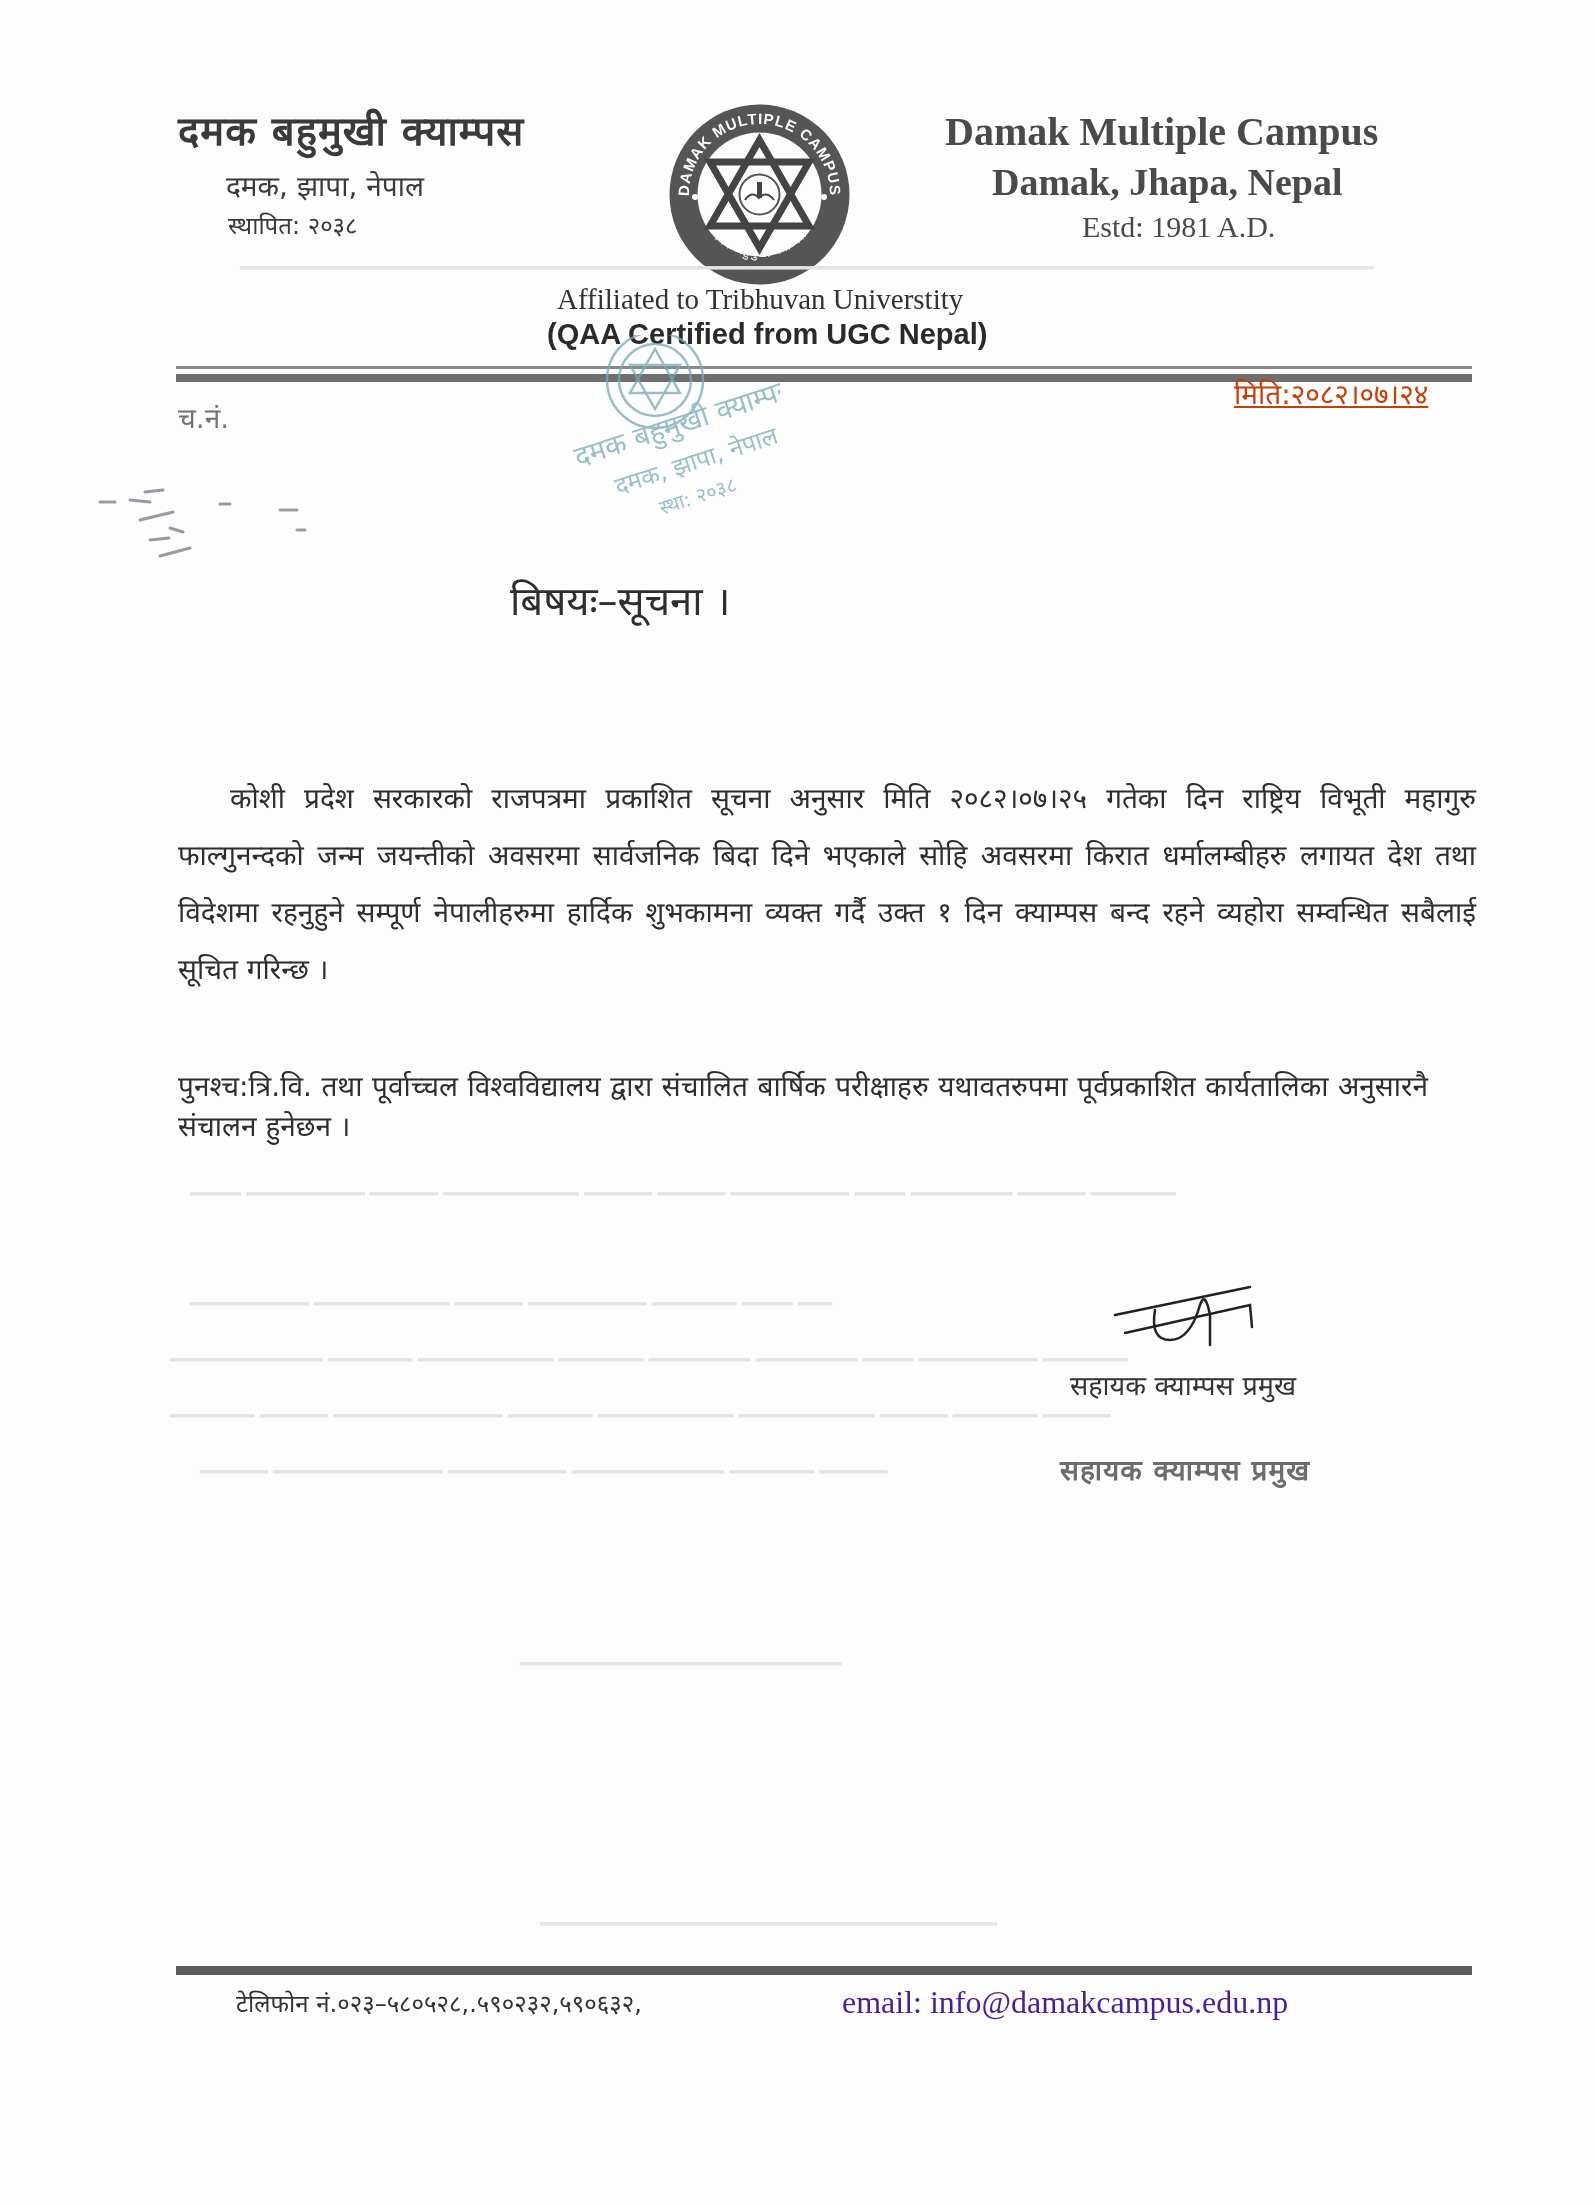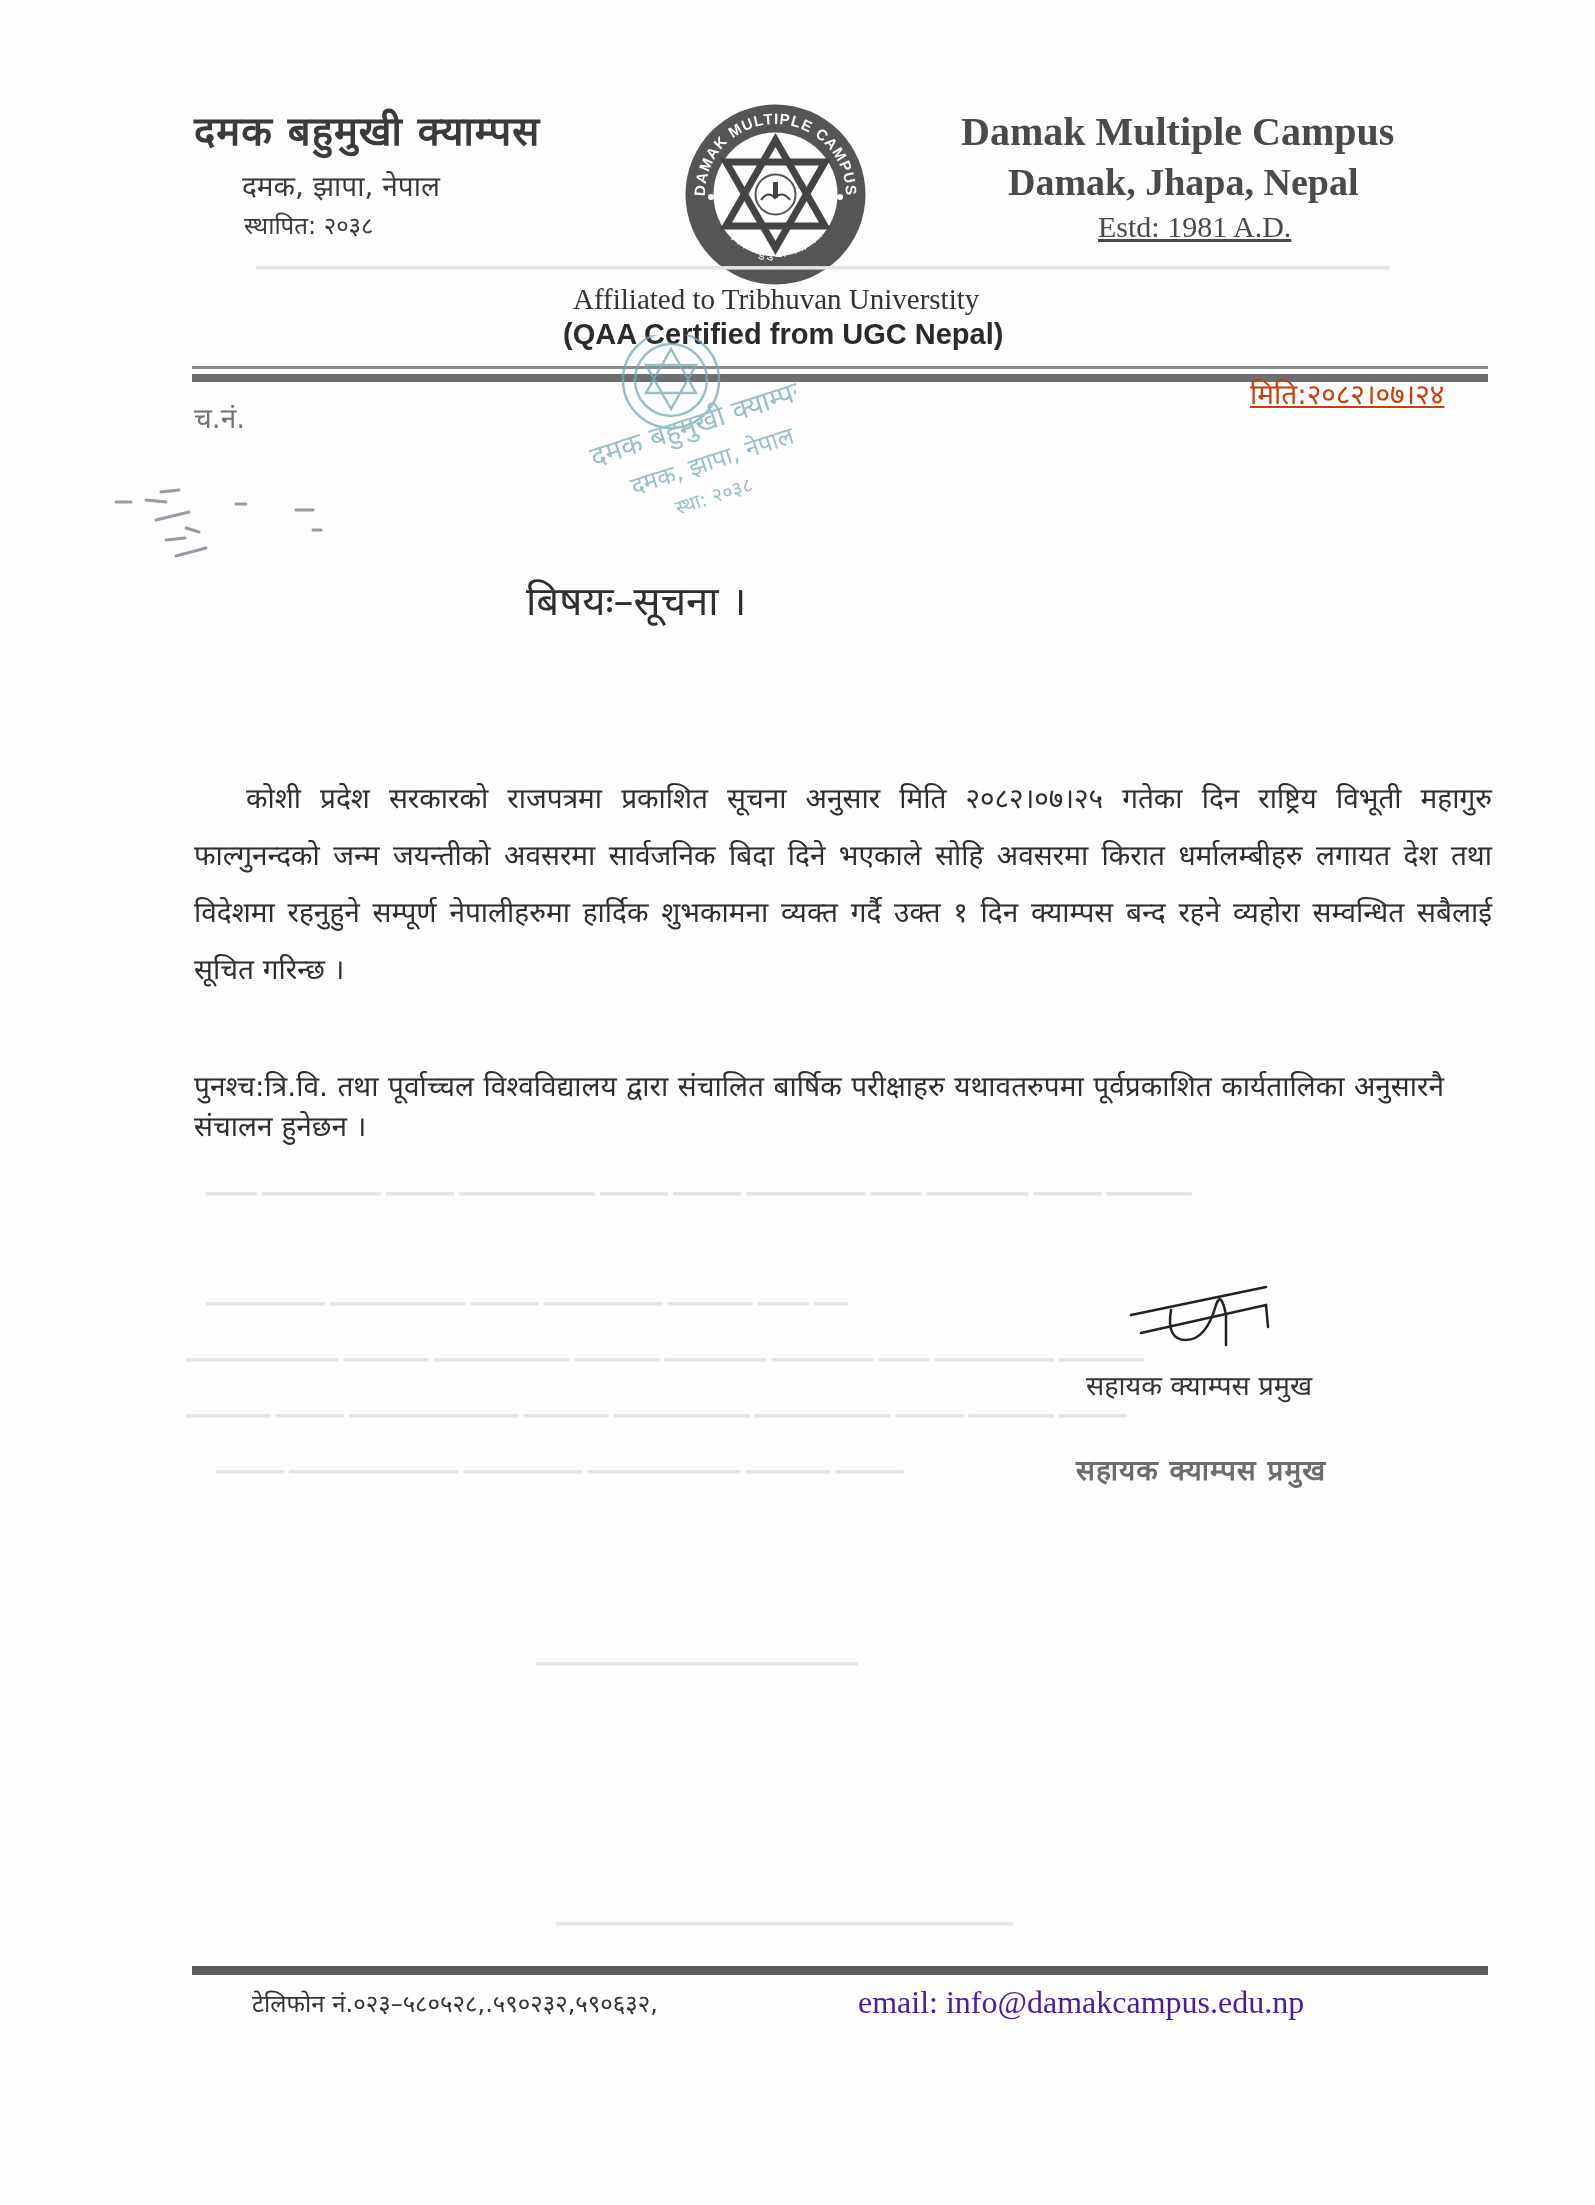--- a/index.html
+++ b/index.html
@@ -2,30 +2,30 @@
 <html><head>
 <meta charset="utf-8">
 <style>
   html, body { margin: 0; padding: 0; }
   body {
     width: 1595px; height: 2205px; position: relative; overflow: hidden;
     background: #fdfdfd;
     font-family: "DejaVu Sans", sans-serif;
     color: #2b2b2b;
   }
-  .abs { position: absolute; margin-left: 16px; }
+  .abs { position: absolute; }
 
   
   .np-title { left: 178px; top: 102px; font-size: 40px; font-weight: bold; color: #3a3a3a; letter-spacing: 1px; }
   .np-addr { left: 226px; top: 166px; font-size: 28px; color: #3a3a3a; }
   .np-estd { left: 228px; top: 208px; font-size: 24px; color: #3a3a3a; }
 
   .en-title { left: 945px; top: 108px; font-family: "Liberation Serif", serif; font-weight: bold; font-size: 40px; color: #4a4a4a; }
   .en-addr { left: 992px; top: 160px; font-family: "Liberation Serif", serif; font-weight: bold; font-size: 38px; color: #4a4a4a; }
-  .en-estd { left: 1082px; top: 210px; font-family: "Liberation Serif", serif; font-size: 30px; color: #4a4a4a; text-decoration: underline; }
+  .en-estd { left: 1082px; top: 210px; font-family: "Liberation Serif", serif; font-size: 30px; color: #4a4a4a; }
 
   .affil { left: 557px; top: 283px; font-family: "Liberation Serif", serif; font-size: 29px; color: #333; }
   .qaa { left: 547px; top: 318px; font-family: "Liberation Sans", sans-serif; font-weight: bold; font-size: 29px; color: #2a2a2a; }
 
   .logo { left: 667px; top: 102px; width: 185px; height: 185px; }
 
   .rule-top-thin { left: 176px; top: 366px; width: 1296px; height: 3px; background: #8a8a8a; }
   .rule-top-thick { left: 176px; top: 374px; width: 1296px; height: 8px; background: #6e6e6e; }
 
   .ref-no { left: 178px; top: 398px; font-size: 28px; color: #737373; }

